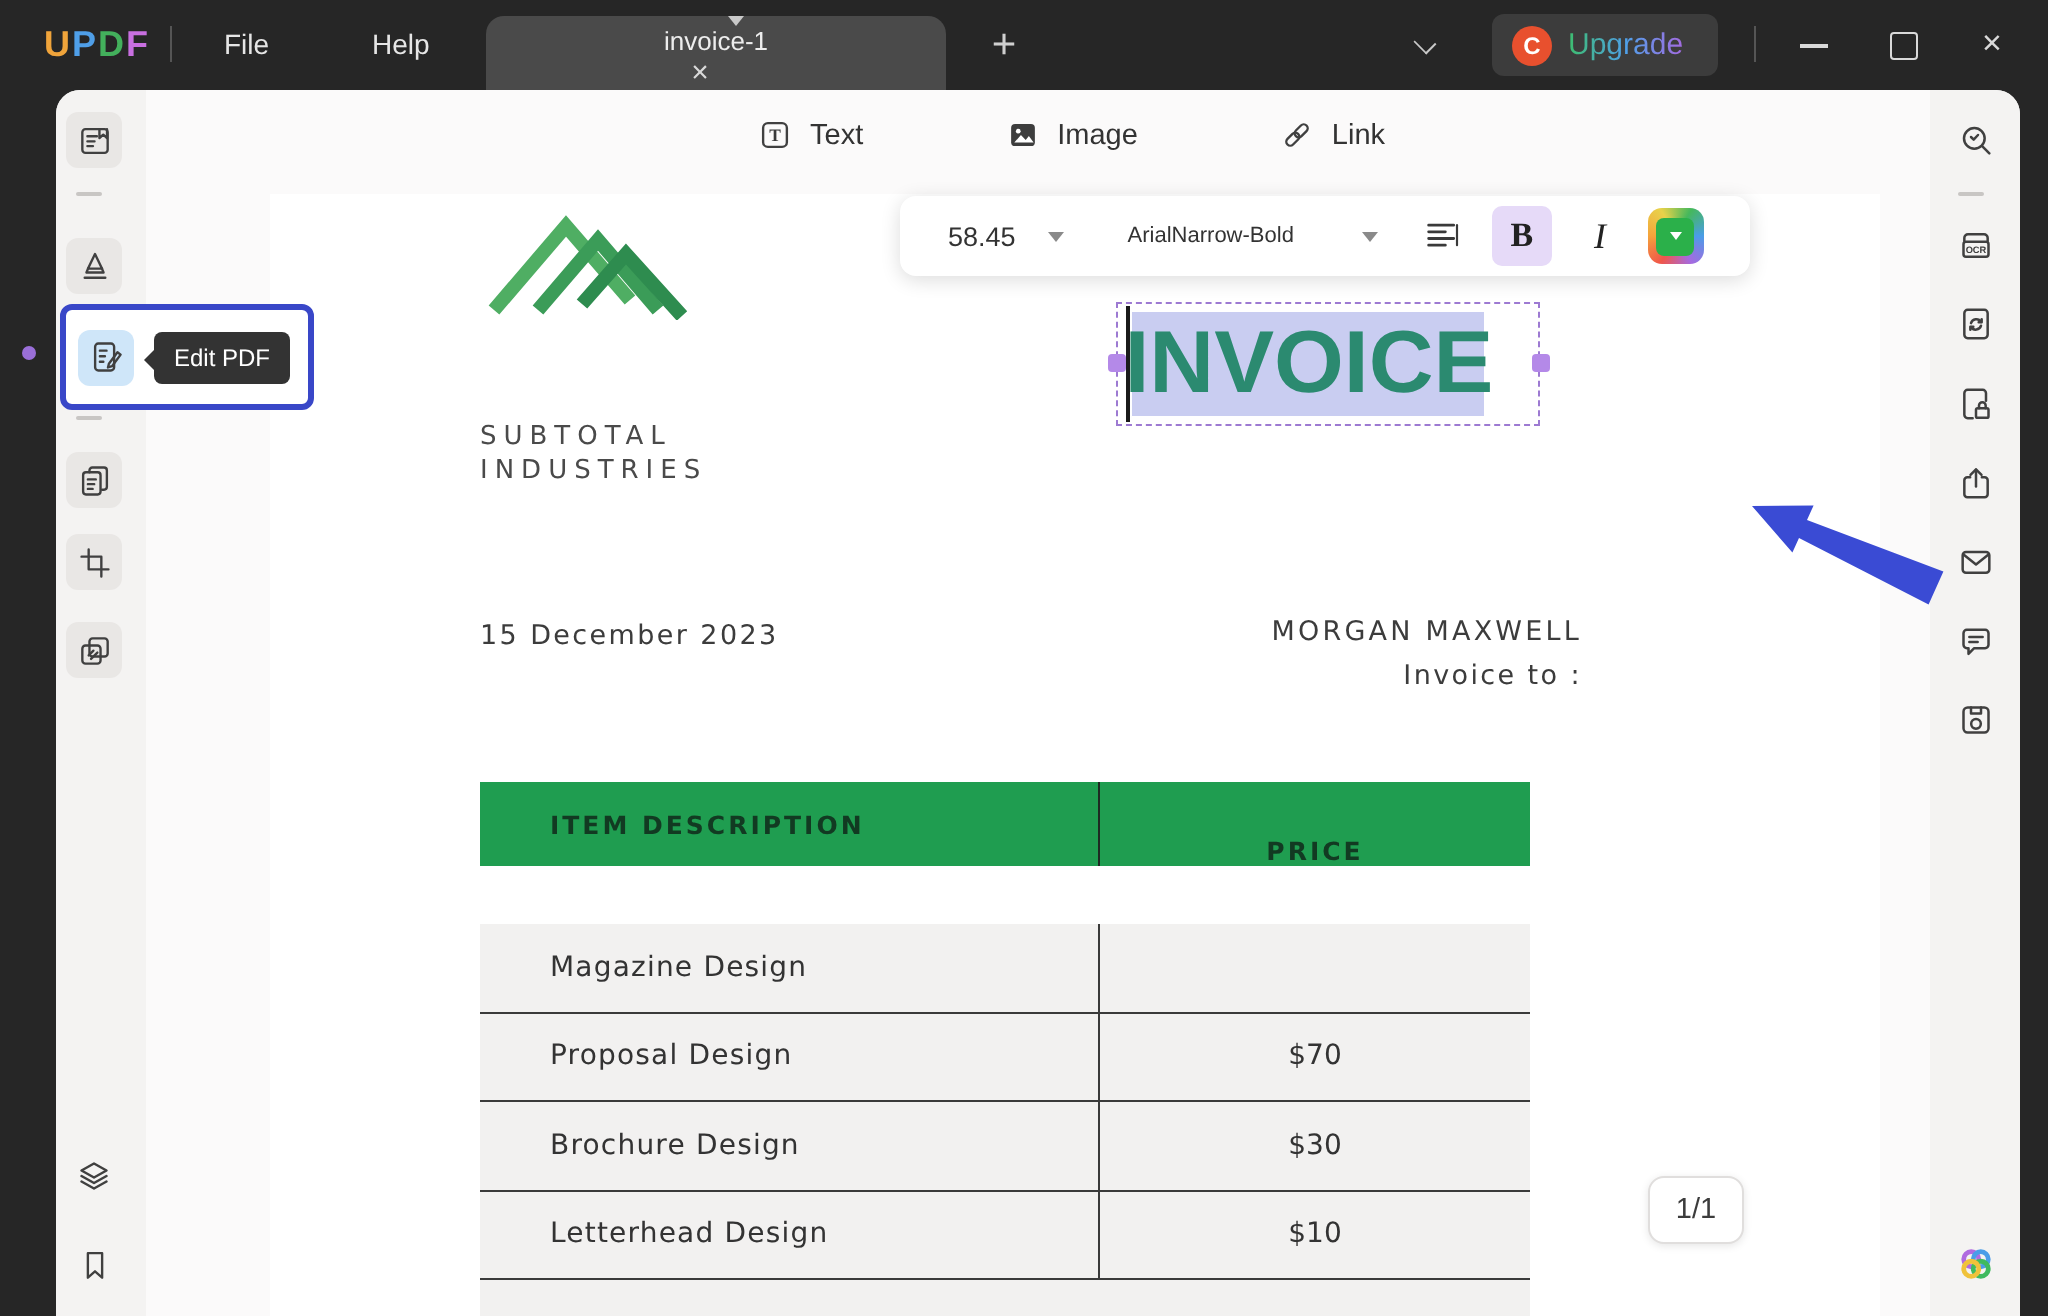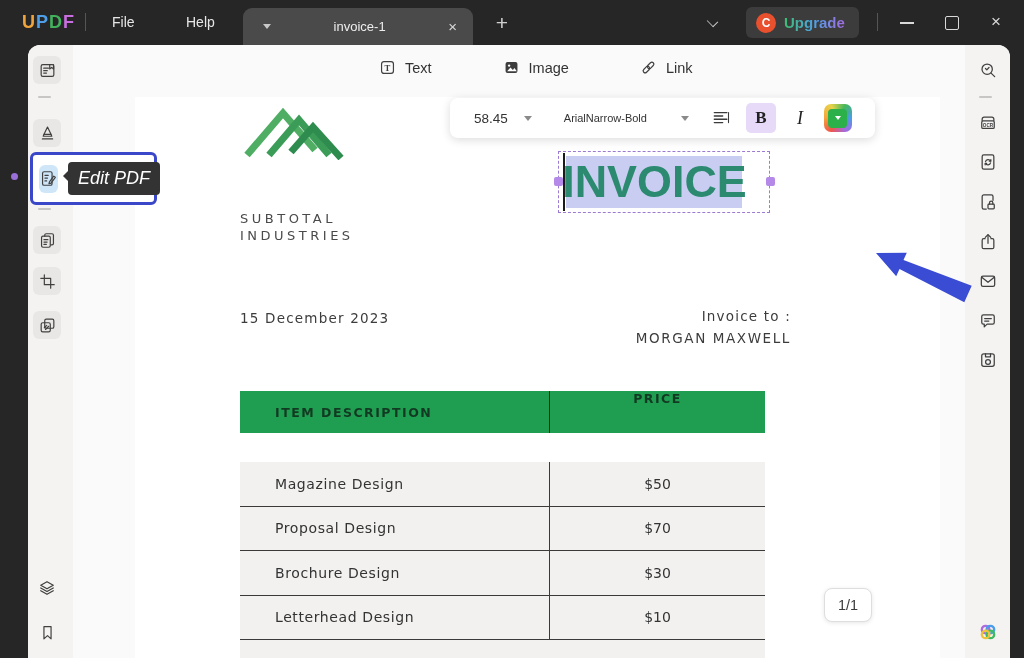--- a/index.html
+++ b/index.html
@@ -6,48 +6,48 @@
   html,body { width:1024px; height:658px; overflow:hidden; font-family:"Liberation Sans",sans-serif; }
   #app { position:relative; width:1024px; height:658px; background:#262626; }
   .abs { position:absolute; }
 
   
   #titlebar { position:absolute; left:0; top:0; width:1024px; height:45px; background:#262626; }
   .logo { position:absolute; left:22px; top:12px; font-size:18px; font-weight:bold; letter-spacing:1px; }
   .logo .l0{color:#f0a43b}.logo .l1{color:#4f9fe8}.logo .l2{color:#43b05c}.logo .l3{color:#c86fe0}
   .tb-sep { position:absolute; top:13px; width:1px; height:18px; background:#555; }
   .menu-item { position:absolute; top:0; height:45px; line-height:45px; color:#e6e6e6; font-size:14px; cursor:default; padding:0 12px; }
-  .tab { position:absolute; left:243px; top:8px; width:230px; height:37px; background:#4a4a4a; border-radius:9px 9px 0 0; display:flex; align-items:center; }
+  .tab { position:absolute; left:243px; top:8px; width:230px; height:37px; background:#4a4a4a; border-radius:9px 9px 0 0; display:flex; align-items:center;flex-direction:column; }
   .tab-caret { width:0; height:0; border-left:4.5px solid transparent; border-right:4.5px solid transparent; border-top:5.5px solid #c9c9c9; margin-left:20px; }
   .tab-title { flex:1; text-align:center; color:#ededed; font-size:13px; }
   .tab-close { color:#d9d9d9; font-size:15px; margin-right:16px; cursor:pointer; }
   .new-tab { position:absolute; left:488px; top:8px; width:28px; height:30px; color:#cfcfcf; font-size:21px; text-align:center; line-height:29px; cursor:pointer; }
   .tb-chevron { position:absolute; left:707px; top:16px; width:11px; height:11px; }
   .tb-chevron::before { content:""; position:absolute; left:1px; top:1px; width:8px; height:8px; border-right:1.8px solid #c9c9c9; border-bottom:1.8px solid #c9c9c9; transform:rotate(45deg) scale(1,.8); }
   .upgrade-btn { position:absolute; left:746px; top:7px; width:113px; height:31px; background:#3c3c3c; border-radius:6px; display:flex; align-items:center; cursor:pointer; }
   .upgrade-badge { width:20px; height:20px; border-radius:50%; background:#e8502e; color:#fff; font-size:12px; font-weight:bold; text-align:center; line-height:20px; margin:0 8px 0 10px; }
-  .upgrade-label { font-size:15px; font-weight:bold; background:linear-gradient(90deg,#3dbd6e,#4fa0e8,#a56ae0); -webkit-background-clip:text; background-clip:text; color:transparent; }
+  .upgrade-label { font-size:15px; font-weight:normal; background:linear-gradient(90deg,#3dbd6e,#4fa0e8,#a56ae0); -webkit-background-clip:text; background-clip:text; color:transparent; }
   .win-btn { position:absolute; top:0; width:34px; height:45px; cursor:pointer; }
   .win-min::before { content:""; position:absolute; left:9px; top:22px; width:14px; height:1.6px; background:#d9d9d9; }
   .win-max::before { content:""; position:absolute; left:10px; top:16px; width:12px; height:12px; border:1.6px solid #d9d9d9; border-radius:2px; }
   .win-close { color:#d9d9d9; font-size:17px; text-align:center; line-height:44px; }
 
   
   #panel { position:absolute; left:28px; top:45px; width:982px; height:613px; background:#fbfafa; border-radius:12px 12px 0 0; }
   .side-left { position:absolute; left:0; top:0; width:45px; height:613px; background:#f4f3f2; border-radius:12px 0 0 0; }
   .side-right { position:absolute; right:0; top:0; width:45px; height:613px; background:#f4f3f2; border-radius:0 12px 0 0; }
   .icon-btn { position:absolute; width:28px; height:28px; border-radius:6px; display:flex; align-items:center; justify-content:center; cursor:pointer; }
   .icon-bg { background:#e9e7e5; }
   .side-divider { position:absolute; width:13px; height:2px; background:#c8c6c4; border-radius:1px; }
   svg.ic { stroke:#404040; fill:none; stroke-width:1.5; stroke-linecap:round; stroke-linejoin:round; }
 
   
   .edit-highlight { position:absolute; left:2px; top:107px; width:127px; height:53px; border:3px solid #3947c8; border-radius:6px; background:#fff; z-index:30; display:flex; align-items:center; }
   .edit-icon-btn { width:28px; height:28px; border-radius:6px; background:#cfe6f9; margin-left:6px; display:flex; align-items:center; justify-content:center; cursor:pointer; }
-  .tooltip { position:relative; margin-left:10px; background:#333; color:#fff; font-size:18px; padding:6px 10px; border-radius:4px; white-space:nowrap;font-style:italic; }
+  .tooltip { position:relative; margin-left:10px; background:#333; color:#fff; font-size:12px; padding:6px 10px; border-radius:4px; white-space:nowrap; }
   .tooltip::before { content:""; position:absolute; left:-5px; top:9px; border-top:5px solid transparent; border-bottom:5px solid transparent; border-right:5px solid #333; }
   .purple-dot { position:absolute; left:-17px; top:128px; width:7px; height:7px; border-radius:50%; background:#9a6fd8; z-index:31; }
 
   
   .tools-row { position:absolute; left:342px; top:7px; display:flex; gap:54px; align-items:center; }
   .tool-item { display:flex; align-items:center; gap:8px; font-size:14.5px; color:#333; cursor:pointer; padding:6px 8px; }
 
   
   .fmt-bar { position:absolute; left:422px; top:53px; width:425px; height:40px; background:#fff; border-radius:8px; box-shadow:0 2px 10px rgba(0,0,0,.14); display:flex; align-items:center; z-index:20; }
   .fmt-size { margin-left:24px; font-size:13.5px; color:#333; cursor:pointer; }
@@ -69,21 +69,21 @@
   .inv-cursor { position:absolute; left:428px; top:56px; width:1.5px; height:58px; background:#1a1a1a; z-index:6; }
   .sel-handle { position:absolute; width:9px; height:9px; background:#b489e8; border-radius:2px; z-index:6; }
   .doc-label { font-size:13.5px; color:#3c3c3c; letter-spacing:1.2px; }
   .date-block { position:absolute; left:105px; top:211px; line-height:21px; }
   .to-block { position:absolute; right:149px; top:208px; text-align:right; line-height:22px; }
 
   
   .inv-table { position:absolute; left:105px; top:294px; width:525px; }
   .t-header { display:flex; height:42px; background:#1f9d50; }
   .t-header .c1 { width:310px; border-right:1.5px solid #1e2a22; display:flex; align-items:center; padding-left:35px; }
-  .t-header .c2 { width:215px; display:flex; align-items:flex-start; justify-content:center; }
+  .t-header .c2 { width:215px; display:flex; align-items:flex-end; justify-content:center; }
   .t-header span { font-size:12.5px; font-weight:bold; letter-spacing:1.5px; color:#123a22; }
   .t-gap { height:29px; }
   .t-row { display:flex; height:44.5px; background:#f2f1f0; border-bottom:1.5px solid #3a3a3a; }
   .t-row .c1 { width:310px; border-right:1.5px solid #3a3a3a; display:flex; align-items:center; padding-left:35px; font-size:14px; color:#333; letter-spacing:.6px; }
   .t-row .c2 { width:215px; display:flex; align-items:center; justify-content:center; font-size:14px; color:#333; }
   .t-subtotal { display:flex; height:51px; background:#f2f1f0; }
   .t-subtotal .c1 { width:310px; display:flex; align-items:center; padding-left:35px; font-size:14px; color:#333; letter-spacing:1.5px; }
   .t-subtotal .c2 { width:215px; display:flex; align-items:center; justify-content:center; font-size:14px; color:#333; }
 
   .page-indicator { position:absolute; left:796px; top:543px; width:48px; height:34px; background:#fff; border:1px solid #e0dedd; border-radius:8px; box-shadow:0 1px 4px rgba(0,0,0,.1); font-size:14.5px; color:#3c3c3c; display:flex; align-items:center; justify-content:center; z-index:15; }
@@ -320,37 +320,36 @@
       <div class="sel-handle" style="left:631px; top:80px"></div>
 
       <svg class="arrow-svg" width="135" height="105" viewBox="0 0 135 105">
         <path d="M1 31 L31.8 30.7 L28.5 38 L96.7 63.8 L89.3 80.2 L24.5 47.05 L21.2 54.3 Z" fill="#3a4bd4" transform="rotate(0)"></path>
       </svg>
 
       <div class="date-block">
         <div class="doc-label">15 December 2023</div>
       </div>
       <div class="to-block">
+        <div class="doc-label" style="letter-spacing:1.6px">MORGAN MAXWELL</div>
         <div class="doc-label">Invoice to :</div>
-        <div class="doc-label" style="letter-spacing:1.6px">MORGAN MAXWELL</div>
       </div>
 
       <div class="inv-table">
         <div class="t-header">
           <div class="c1">
               <span>ITEM DESCRIPTION</span>
             </div>
           <div class="c2">
               <span>PRICE</span>
             </div>
         </div>
         <div class="t-gap"></div>
         <div class="t-row">
           <div class="c1">Magazine Design</div>
-          <div class="c2">$50</div>
         </div>
         <div class="t-row">
           <div class="c1">Proposal Design</div>
           <div class="c2">$70</div>
         </div>
         <div class="t-row">
           <div class="c1">Brochure Design</div>
           <div class="c2">$30</div>
         </div>
         <div class="t-row">

